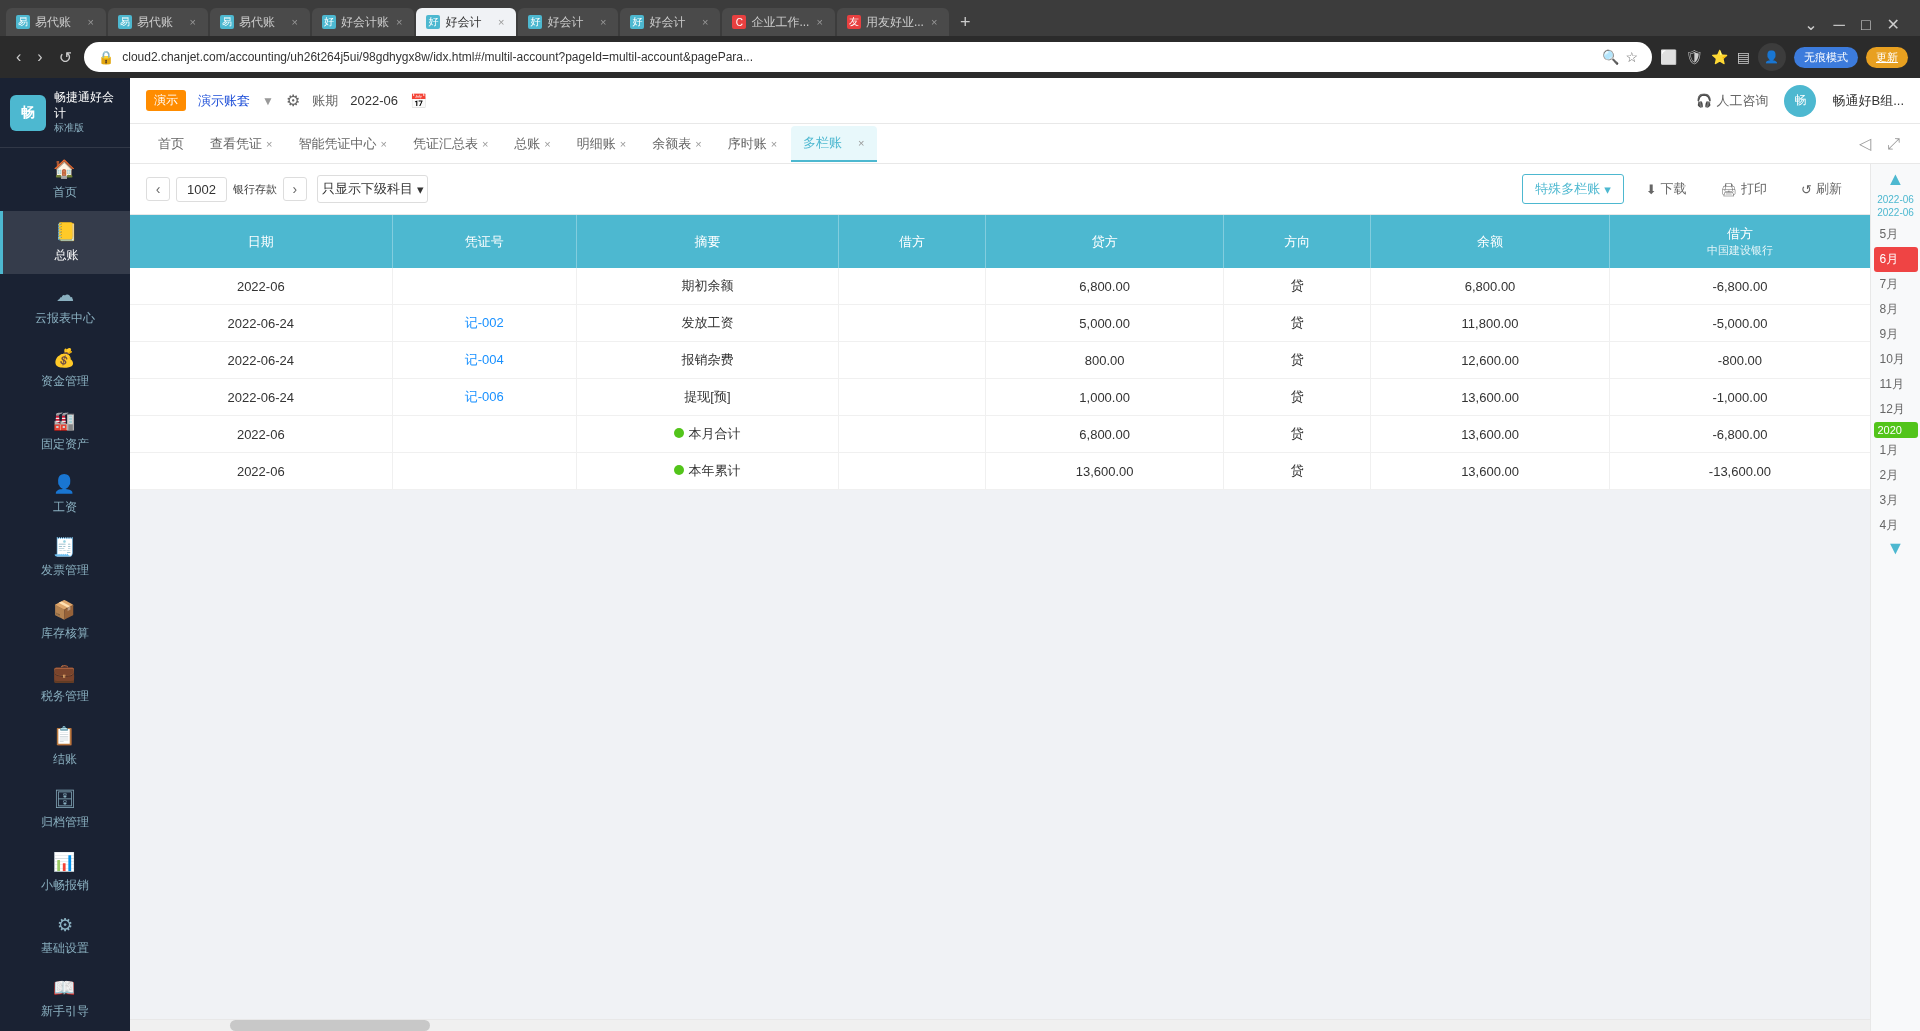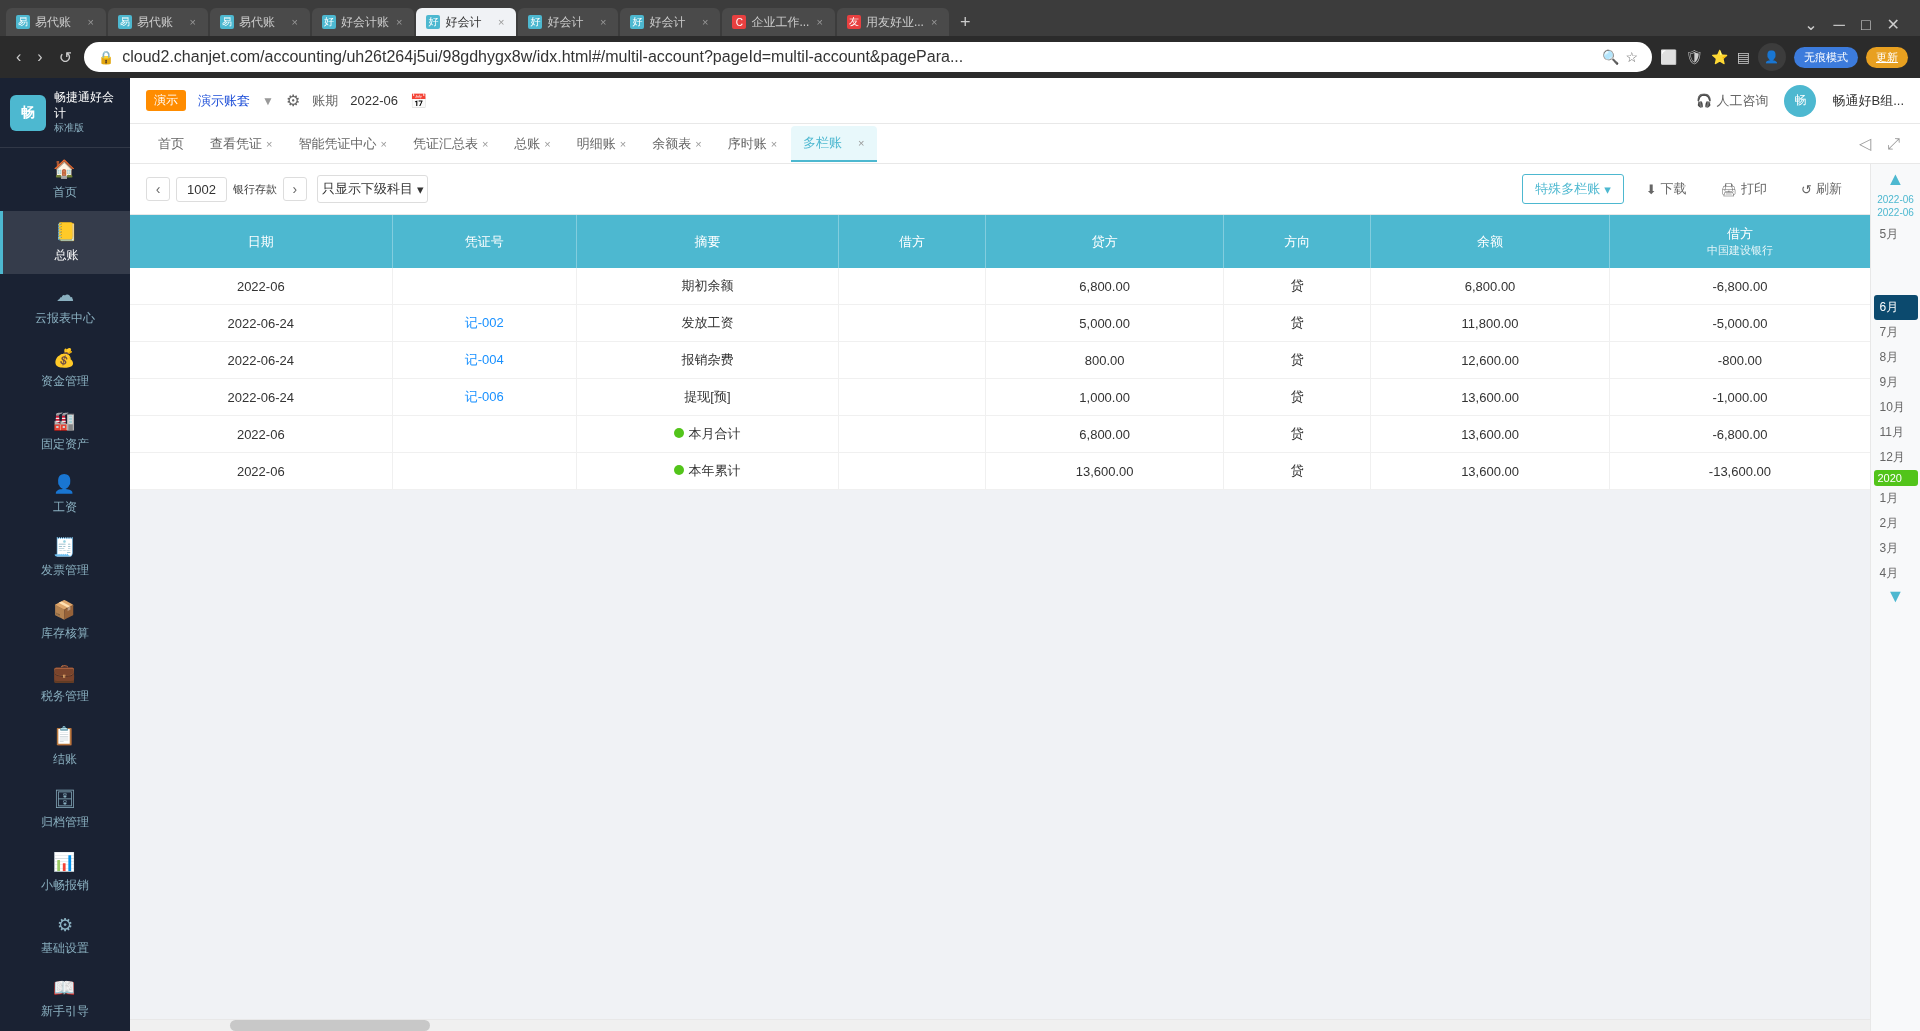--- a/index.html
+++ b/index.html
@@ -13,21 +13,21 @@
     .tab-favicon { width: 14px; height: 14px; border-radius: 2px; display: inline-flex; align-items: center; justify-content: center; font-size: 10px; }
     .tab-label { flex: 1; overflow: hidden; text-overflow: ellipsis; white-space: nowrap; font-size: 12px; }
     .tab-close { font-size: 11px; color: #999; cursor: pointer; padding: 2px; border-radius: 3px; flex-shrink: 0; }
     .tab-new { display: flex; align-items: center; justify-content: center; width: 28px; height: 28px; color: #ccc; font-size: 18px; cursor: pointer; }
     .tab-controls { display: flex; align-items: center; gap: 4px; margin-left: auto; padding-right: 8px; }
     .tab-ctrl-btn { color: #ccc; font-size: 16px; cursor: pointer; padding: 2px 6px; }
 
     .address-bar { display: flex; align-items: center; background: #2b2b2b; padding: 6px 12px; gap: 8px; height: 42px; }
     .nav-btn { color: #ccc; font-size: 16px; cursor: pointer; padding: 4px; border-radius: 4px; }
     .url-bar { flex: 1; display: flex; align-items: center; background: #fff; border-radius: 20px; padding: 5px 14px; gap: 8px; height: 30px; }
-    .url-text { flex: 1; font-size: 16px; color: #333; overflow: hidden; white-space: nowrap; text-overflow: ellipsis; }
+    .url-text { flex: 1; font-size: 12px; color: #333; overflow: hidden; white-space: nowrap; text-overflow: ellipsis; }
     .url-icons { display: flex; align-items: center; gap: 6px; }
     .url-icon-btn { color: #666; font-size: 14px; cursor: pointer; }
     .browser-right-btns { display: flex; align-items: center; gap: 8px; }
     .profile-btn { background: #3c3c3c; border-radius: 50%; width: 28px; height: 28px; display: flex; align-items: center; justify-content: center; color: #ccc; font-size: 12px; cursor: pointer; }
     .no-trace-btn { background: #3c7bdc; color: white; border-radius: 12px; padding: 3px 10px; font-size: 11px; cursor: pointer; white-space: nowrap; }
     .update-btn { background: #e8a020; color: white; border-radius: 12px; padding: 3px 10px; font-size: 11px; cursor: pointer; white-space: nowrap; text-decoration: underline; }
 
     
     .app-container { display: flex; width: 100%; height: calc(1031px - 78px); }
 
@@ -475,21 +475,21 @@
 
         <div class="bottom-scrollbar">
           <div class="scrollbar-thumb"></div>
         </div>
       </div>
 
       <div class="right-scrollbar">
         <span class="scroll-up">▲</span>
         <div style="font-size:10px; color:#4db8d0; text-align:center; padding:3px 2px; line-height:1.3; cursor:pointer;">2022-06<br>2022-06</div>
         <div class="month-item">5月</div>
-        <div class="month-item active" style="background:#0c4a6e; color:white; border-radius:3px;margin-top:48px;">6月</div>
+        <div class="month-item active" style="background:#ef4444; color:white; border-radius:3px;">6月</div>
         <div class="month-item">7月</div>
         <div class="month-item">8月</div>
         <div class="month-item">9月</div>
         <div class="month-item">10月</div>
         <div class="month-item">11月</div>
         <div class="month-item">12月</div>
         <div class="month-item year-badge">2020</div>
         <div class="month-item">1月</div>
         <div class="month-item">2月</div>
         <div class="month-item">3月</div>

